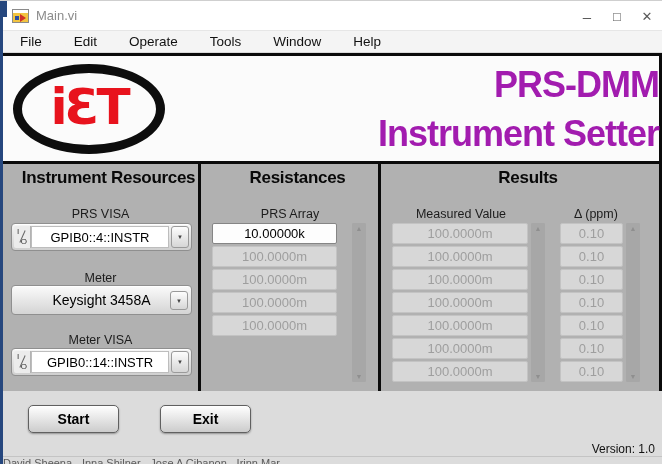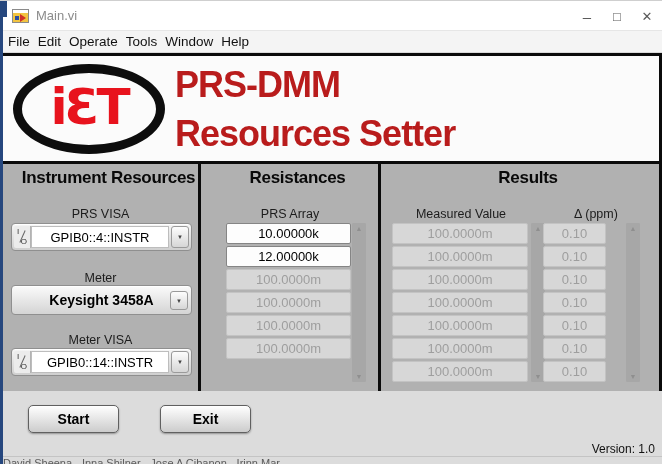--- a/index.html
+++ b/index.html
@@ -32,40 +32,40 @@
   .win-btn{ width:30px; height:30px; display:flex; align-items:center; justify-content:center;
             color:#5a5a5a; font-size:13px; }
   .win-btn.min{ font-size:15px; }
 
   
   .menubar{
     position:absolute; left:0; top:30px; width:662px; height:22px;
     background:#f4f4f4; border-bottom:1px solid #dadada;
     display:flex; align-items:center; padding-left:4px;
   }
-  .menu-item{ font-size:13.5px; color:#111; padding:2px 4px; }
+  .menu-item{ font-size:13.5px; color:#111; padding:2px 16px; }
 
   
   .fp{
     position:absolute; left:0; top:52px; width:662px; height:338px;
     border:3px solid #0b0b0b; background:#fbfbfb;
   }
 
   
   .fp-header{ position:absolute; left:0; top:0; width:656px; height:105px; background:#fbfbfb; }
   .logo{
     position:absolute; left:10px; top:8px; width:152px; height:90px;
     border:9px solid #0d0d0d; border-radius:50%;
     display:flex; align-items:center; justify-content:center; background:#fbfbfb;
   }
   .logo-text{
     font-family:"DejaVu Sans", sans-serif; font-weight:bold; font-size:50px;
     color:#e8131d; letter-spacing:-3px; line-height:1; transform:translateY(-2px);
   }
-  .app-title{ position:absolute; left:172px; right:0; top:4px; text-align:left; color:#b91c1c; }
+  .app-title{ position:absolute; left:172px; right:0; top:4px; text-align:right; color:#a21caf; }
   .app-title .line{ font-size:36px; font-weight:bold; line-height:49px; letter-spacing:-1px; }
 
   
   .panels{
     position:absolute; left:0; top:105px; width:656px; height:230px;
     border-top:3px solid #0b0b0b; background:#b1b1b1; display:flex;
   }
   .panel{ position:relative; height:100%; }
   .p1{ width:198px; border-right:3px solid #0b0b0b; }
   .p2{ width:180px; border-right:3px solid #0b0b0b; }
@@ -103,21 +103,21 @@
 
   .meter-select{
     position:absolute; left:8px; width:181px; height:30px;
     border:1px solid #8f8f8f; border-radius:4px;
     background:linear-gradient(#fbfbfb,#d4d4d4);
     box-shadow:inset 0 1px 0 #ffffff;
   }
   .meter-text{
     position:absolute; left:0; right:0; top:0; bottom:0;
     display:flex; align-items:center; justify-content:center;
-    font-size:14px; font-weight:bold; color:#000;
+    font-size:14px; font-weight:normal; color:#000;
   }
   .meter-select .dd{ position:absolute; right:3px; top:5px; height:19px; }
 
   
   .rows{ position:absolute; top:59px; display:flex; flex-direction:column; gap:2px; }
   .row{
     height:21px; flex:none;
     background:#fdfdfd; border:1px solid #858585; border-radius:2px;
     display:flex; align-items:center; justify-content:center;
     font-size:13px; color:#000;
@@ -173,21 +173,21 @@
   </div>
 
   <div class="fp">
 
     <div class="fp-header">
       <div class="logo">
         <span class="logo-text">iƐT</span>
       </div>
       <div class="app-title">
         <div class="line">PRS-DMM</div>
-        <div class="line">Resources Setter</div>
+        <div class="line">Instrument Setter</div>
       </div>
     </div>
 
     <div class="panels">
 
       <div class="panel p1">
         <div class="ptitle">Instrument Resources</div>
 
         <div class="plabel" style="left:0;right:0;top:43px;">PRS VISA</div>
         <div class="visa" style="top:59px;">
@@ -221,24 +221,23 @@
           <span class="dd">
               <span class="dd-arrow">▼</span>
             </span>
         </div>
       </div>
 
       <div class="panel p2">
         <div class="ptitle">Resistances</div>
         <div class="plabel" style="left:0;width:178px;top:43px;">PRS Array</div>
 
-        <div class="rows" style="left:16px;width:134px;padding-left:9px;">
+        <div class="rows" style="left:2px;width:134px;padding-left:9px;">
 
         <div class="row">10.00000k</div>
-            <div class="row">12.00000k</div>
             <div class="row inactive">100.0000m</div>
             <div class="row inactive">100.0000m</div>
             <div class="row inactive">100.0000m</div>
             <div class="row inactive">100.0000m</div>
           </div>
 
         <div class="vscroll" style="left:151px;">
           <span class="arr">▲</span>
           <span class="arr">▼</span>
         </div>
@@ -257,21 +256,21 @@
             <div class="row inactive">100.0000m</div>
             <div class="row inactive">100.0000m</div>
             <div class="row inactive">100.0000m</div>
           </div>
         <div class="vscroll" style="left:150px;">
           <span class="arr">▲</span>
           <span class="arr">▼</span>
         </div>
 
         <div class="plabel" style="left:170px;width:90px;top:43px;">Δ (ppm)</div>
-        <div class="rows" style="left:162px;width:63px;">
+        <div class="rows" style="left:179px;width:63px;">
 
         <div class="row inactive">0.10</div>
             <div class="row inactive">0.10</div>
             <div class="row inactive">0.10</div>
             <div class="row inactive">0.10</div>
             <div class="row inactive">0.10</div>
             <div class="row inactive">0.10</div>
             <div class="row inactive">0.10</div>
           </div>
         <div class="vscroll" style="left:245px;">

